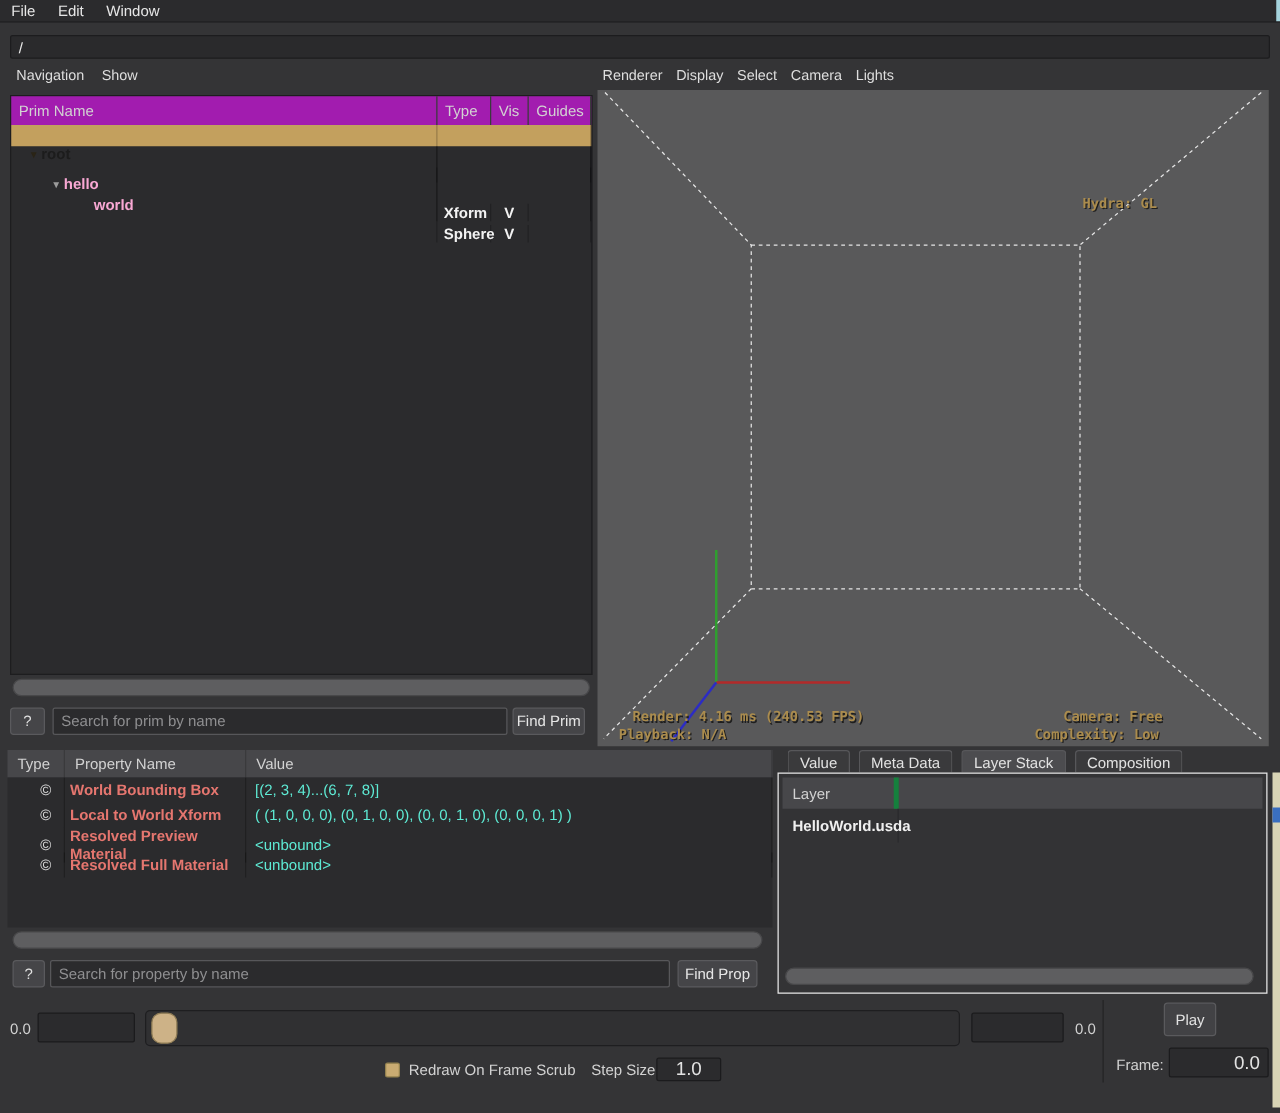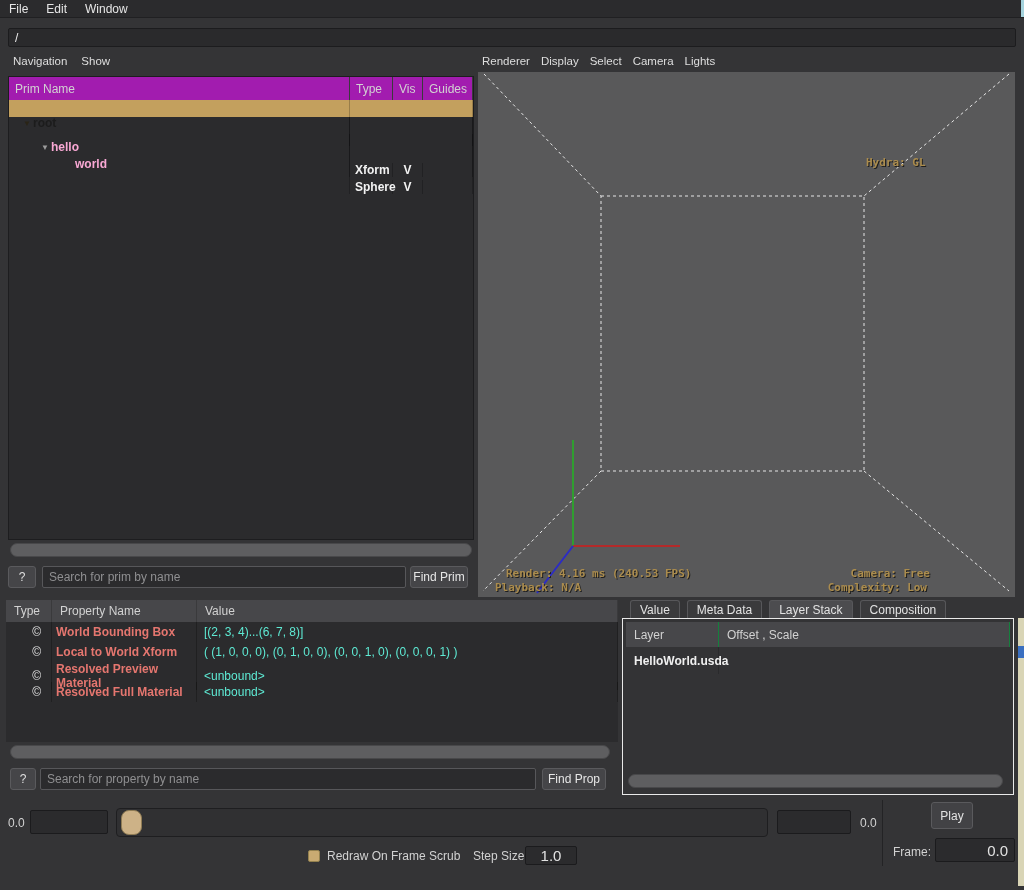--- a/index.html
+++ b/index.html
@@ -75,21 +75,21 @@
   .prop-scroll { left:10px; top:745px; width:600px; height:14px; }
 
   
   .tabs { left:630px; top:600px; height:18px; display:flex; gap:7px; }
   .tab { padding:1px 9px 0 9px; background:#3a3a3c; border:1px solid #57575a; border-bottom:none;
          border-radius:3px 3px 0 0; color:#e2e2e2; display:flex; align-items:center; }
   .tab.active { background:#4c4c4f; }
   .metaframe { left:622px; top:618px; width:392px; height:177px; border:1px solid #e9e9e9; background:#333335; }
   .lgrid { display:grid; grid-template-columns:93px 1fr; }
   .lhead { margin:3px 3px 0 3px; height:25px; background:#47474a; }
-  .lhead > div { padding-left:8px; color:#d2d2d2; display:flex; align-items:center; border-right:1px solid #15803d; }
+  .lhead > div { padding-left:8px; color:#d2d2d2; display:flex; align-items:center; border-right:4px solid #15803d; }
   .lrow { margin:0 3px; height:27px;font-weight:bold; }
   .lrow > div { display:flex; align-items:center; padding-left:8px; color:#f0f0f0; }
   .lrow > div:first-child { border-right:1px solid #2a2a2c; }
   .meta-scroll { position:absolute; left:5px; bottom:6px; width:375px; height:14px; }
 
   .tooltip-strip { left:1018px; top:618px; width:6px; height:268px; background:#d9d5b6; }
   .tooltip-blue { left:1018px; top:646px; width:6px; height:12px; background:#3a6fc0; }
 
   
   .numlabel { color:#d2d2d2; }
@@ -240,21 +240,20 @@
 <div class="abs tabs">
   <div class="tab">Value</div>
   <div class="tab">Meta Data</div>
   <div class="tab active">Layer Stack</div>
   <div class="tab">Composition</div>
 </div>
 
 <div class="abs metaframe">
   <div class="lgrid lhead">
     <div>Layer</div>
-    <div>Offset , Scale</div>
   </div>
   <div class="lgrid lrow">
     <div>HelloWorld.usda</div>
     <div></div>
   </div>
   <div class="hscroll meta-scroll"></div>
 </div>
 
 <div class="abs tooltip-strip"></div>
 <div class="abs tooltip-blue"></div>

